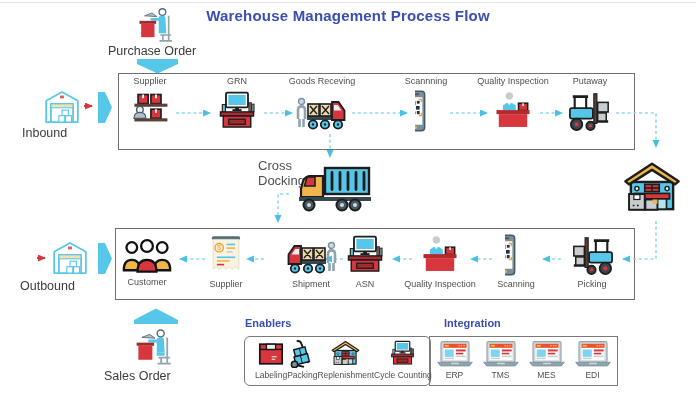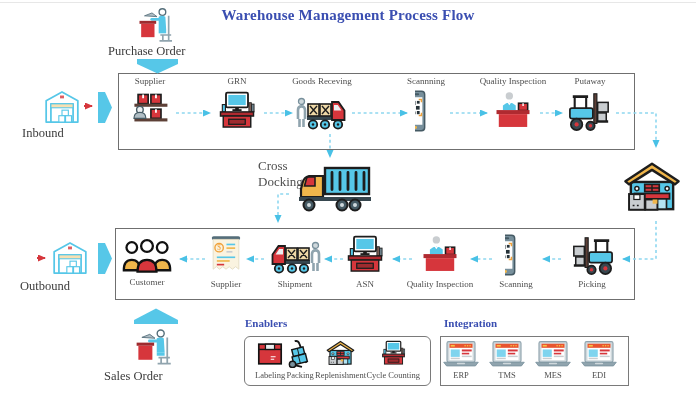--- a/index.html
+++ b/index.html
@@ -1,33 +1,33 @@
 <!DOCTYPE html>
 <html><head>
 <meta charset="utf-8">
 <style>
   html,body{margin:0;padding:0;background:#fff;}
   .canvas{position:relative;width:696px;height:407px;background:#fff;overflow:hidden;
-          font-family:Liberation Serif, serif;}
+          font-family:Liberation Sans, sans-serif;}
   .topline{position:absolute;left:0;top:2px;width:100%;height:1px;background:#e7e7e7;}
   .title{position:absolute;top:7px;left:0;width:100%;text-align:center;color:#3A4EB1;
          font-size:15px;font-weight:600;letter-spacing:.2px;}
   .pbox{position:absolute;border:1.5px solid #6f6f6f;background:transparent;}
   .box-top{left:118px;top:73px;width:515px;height:75px;}
   .box-bot{left:115px;top:228px;width:518px;height:70px;}
   .step{position:absolute;width:86px;display:flex;flex-direction:column;align-items:center;gap:2px;}
   .step.top{top:76px;}
   .step.bot{top:233px;}
   .slbl{font-size:9px;color:#4f4f4f;white-space:nowrap;line-height:11px;}
   .biglbl{position:absolute;font-size:12.5px;color:#3b3b3b;text-align:left;}
   .sect-title{position:absolute;font-size:11px;color:#3A4EB1;font-weight:600;}
   .eibox{position:absolute;top:336px;height:50px;border:1.5px solid #7a7a7a;display:flex;
          align-items:flex-end;box-sizing:border-box;padding:5px 10px 4px;}
   .box-en{left:244px;width:187px;justify-content:space-between;border-radius:6px;}
-  .box-in{left:440px;width:189px;justify-content:flex-end;gap:8px;}
+  .box-in{left:429px;width:189px;justify-content:center;gap:8px;}
   .ei-item{display:flex;flex-direction:column;align-items:center;gap:2px;}
   .ei-item .slbl{font-size:8.5px;}
   .overlay{position:absolute;left:0;top:0;width:696px;height:407px;pointer-events:none;}
   .abs{position:absolute;}
   .flip{transform:scaleX(-1);}
   svg{display:block;}
 </style>
 </head>
 <body>
 
@@ -353,21 +353,21 @@
         <use href="#i-customers"></use>
       </svg>
     <div class="slbl">Customer</div>
   </div>
   <div class="step bot" style="left:183px">
     <svg width="44" height="44" viewBox="0 0 48 48">
         <use href="#i-invoice"></use>
       </svg>
     <div class="slbl">Supplier</div>
   </div>
-  <div class="step bot" style="left:252px">
+  <div class="step bot" style="left:268px">
     <svg class="flip" width="52" height="44" viewBox="0 0 52 44">
         <use href="#i-truck-r"></use>
       </svg>
     <div class="slbl">Shipment</div>
   </div>
   <div class="step bot" style="left:322px">
     <svg width="46" height="44" viewBox="0 0 48 48">
         <use href="#i-computer"></use>
       </svg>
     <div class="slbl">ASN</div>

